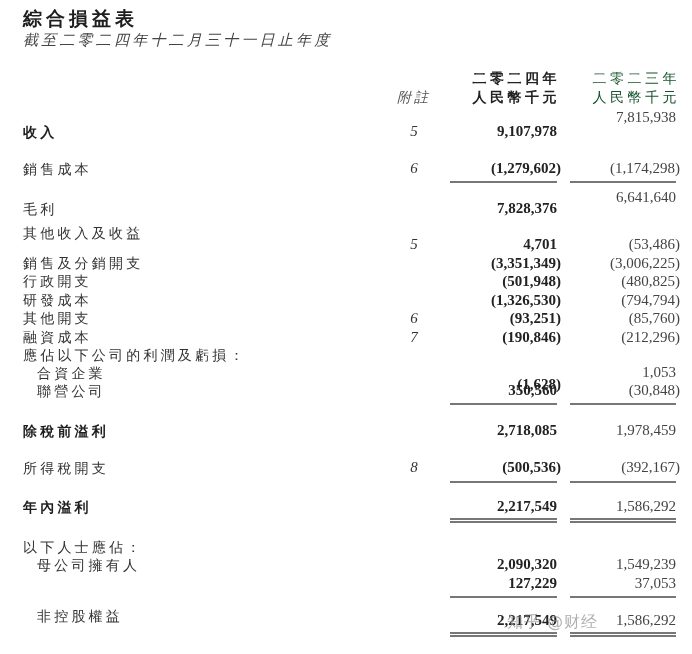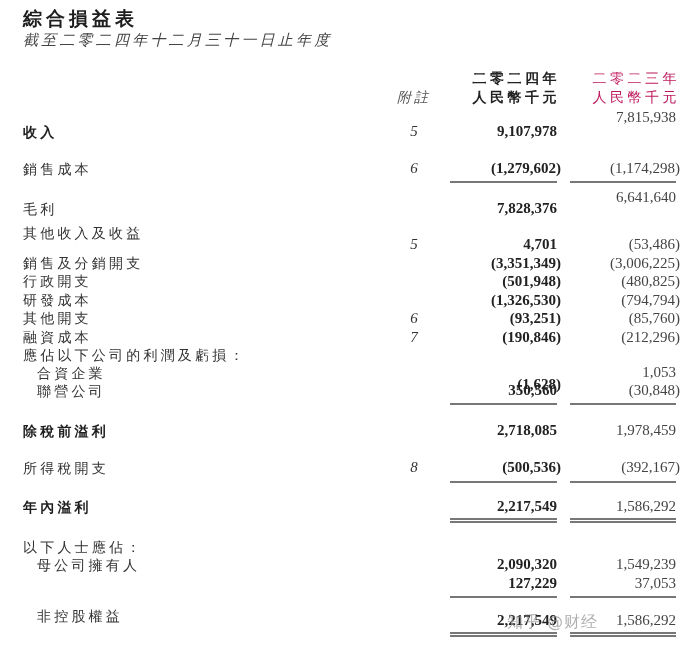--- a/index.html
+++ b/index.html
@@ -4,21 +4,21 @@
 <style>
   html, body { margin: 0; padding: 0; background: #ffffff; }
   body { width: 692px; height: 654px; position: relative; overflow: hidden;
          font-family: "DejaVu Serif", "Liberation Serif", serif; color: #2a2a2a; }
   .abs { position: absolute; white-space: nowrap; }
   .title { left: 23px; top: 6px; font-family: "DejaVu Sans", sans-serif; font-weight: bold;
            font-size: 19px; letter-spacing: 4px; color: #1e1e1e; }
   .subtitle { left: 23px; top: 31px; font-size: 15px; font-style: italic; letter-spacing: 3.2px; color: #444; }
   .hdr { font-size: 14px; letter-spacing: 3.5px; text-align: right; }
   .hdr.cur { font-weight: bold; font-family: "DejaVu Sans", sans-serif; color: #222; }
-  .hdr.prev { color: #be185d; }
+  .hdr.prev { color: #14532d; }
   .note-hdr { left: 397px; top: 89px; font-size: 14px; font-style: italic; letter-spacing: 3px; color: #555; }
   .label { left: 23px; font-size: 14px; letter-spacing: 3.2px; color: #333; }
   .label.bold { font-family: "DejaVu Sans", sans-serif; font-weight: bold; color: #1e1e1e; }
   .label.indent { left: 37px; }
   .note { left: 407px; width: 14px; text-align: center; font-family: "Liberation Serif", serif;
           font-style: italic; font-size: 15px; color: #333; }
   .v1 { right: 135px; font-family: "Liberation Serif", serif; font-weight: bold; font-size: 15px;
         color: #222; text-align: right; }
   .v2 { right: 16px; font-family: "Liberation Serif", serif; font-size: 15px; color: #444; text-align: right; }
   .line { position: absolute; height: 1.5px; background: #777; }

